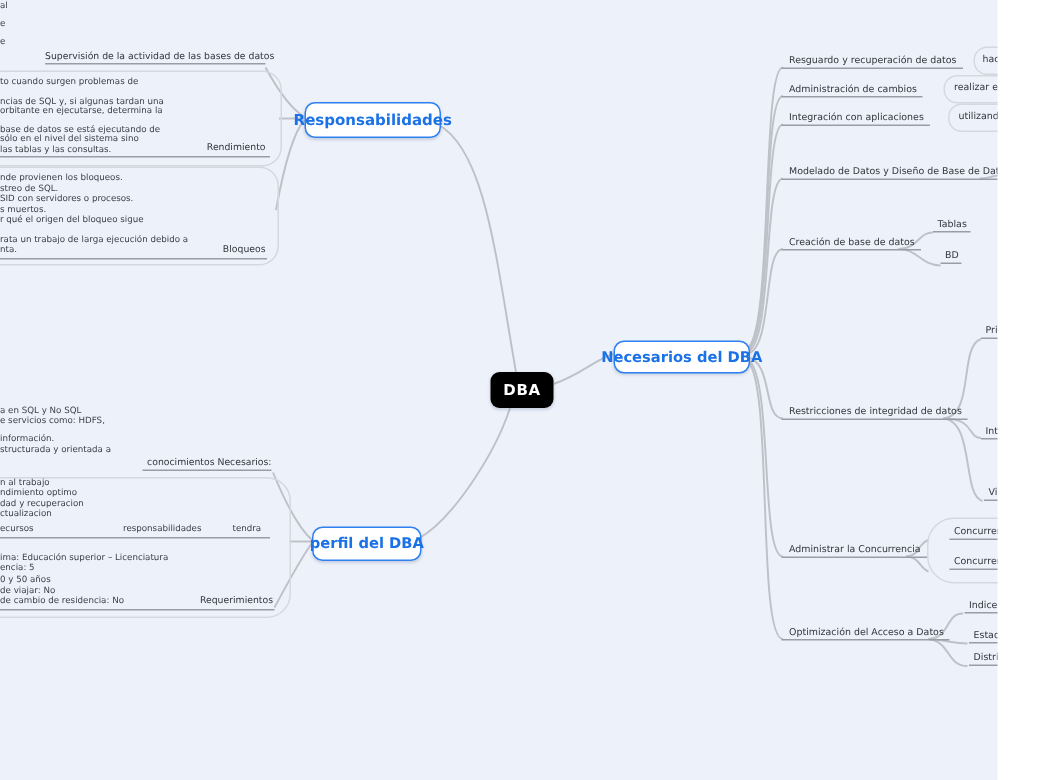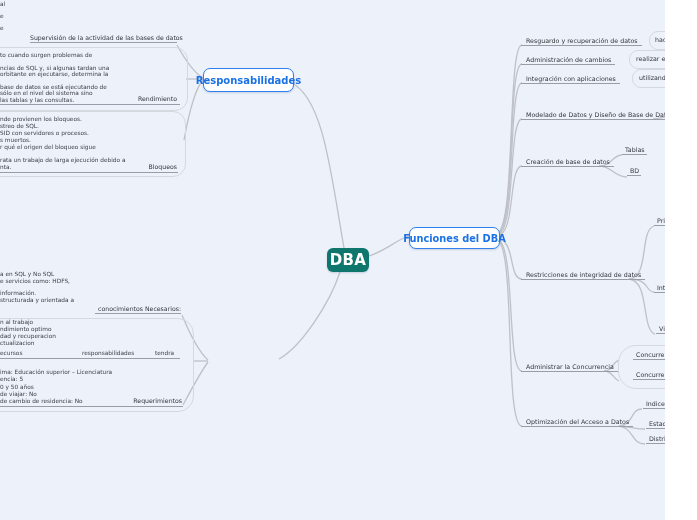--- a/index.html
+++ b/index.html
@@ -2,21 +2,21 @@
 <html><head>
 <meta charset="utf-8">
 <style>
   html,body{margin:0;padding:0;}
   #stage{position:relative;width:665px;height:520px;background:#edf1fa;overflow:hidden;
          font-family:"DejaVu Sans","Liberation Sans",sans-serif;color:#3c3f46;}
   svg.links{position:absolute;left:0;top:0;pointer-events:none;}
   .node{position:absolute;display:flex;align-items:center;justify-content:center;
         background:#fff;border:1.5px solid #2f80f0;border-radius:7px;color:#1b72e6;
         font-weight:bold;font-size:10px;box-shadow:0 1px 2px rgba(110,125,160,.3);white-space:nowrap;}
-  .node.root{background:#0f766e;border:none;color:#fff;font-size:15px;letter-spacing:.4px;border-radius:6px;}
+  .node.root{background:#000000;border:none;color:#fff;font-size:10px;letter-spacing:.4px;border-radius:6px;}
   .blk{position:absolute;font-size:5.8px;line-height:6.6px;white-space:nowrap;}
   .blk div{white-space:nowrap;}
   .lbl{position:absolute;font-size:6.2px;white-space:nowrap;color:#33363c;}
   .ralign{text-align:right;}
   .u{border-bottom:1px solid #989da8;padding:0 2px 1px 3px;}
   .line{position:absolute;height:0;border-top:1px solid #989da8;}
   .bubble{position:absolute;border:1px solid #d6d8e0;border-radius:13px;}
   .branch{position:absolute;font-size:6.3px;white-space:nowrap;color:#33363c;
           border-bottom:1px solid #989da8;padding:1px 4px 1px 5px;line-height:7px;}
   .child{position:absolute;font-size:6.3px;white-space:nowrap;color:#33363c;line-height:7px;}
@@ -131,21 +131,22 @@
     <div>encia: 5</div>
     <div>0 y 50 años</div>
     <div>de viajar: No</div>
     <div>de cambio de residencia: No</div>
   </div>
   <div class="lbl ralign" style="left:100px;top:397px;width:82px;">Requerimientos</div>
   <div class="line" style="left:-60px;top:406px;width:243px;"></div>
 
   <div class="node" style="left:203px;top:68px;width:89px;height:22px;">Responsabilidades</div>
   <div class="node root" style="left:327px;top:248px;width:42px;height:24px;">DBA</div>
-  <div class="node" style="left:409px;top:227px;width:89px;height:20px;font-size:9.8px;">Funciones del DBA</div>
+  <div class="node" style="left:409px;top:227px;width:89px;height:20px;font-size:9.8px;">Necesarios del DBA</div>
+  <div class="node" style="left:208px;top:351px;width:71px;height:21px;font-size:9.8px;">perfil del DBA</div>
 
   <div class="branch" style="left:521px;top:36px;">Resguardo y recuperación de datos</div>
   <div class="child" style="left:655px;top:36px;">hacer copias de</div>
 
   <div class="branch" style="left:521px;top:55px;">Administración de cambios</div>
   <div class="child" style="left:636px;top:55px;">realizar el análisis de im</div>
 
   <div class="branch" style="left:521px;top:74px;">Integración con aplicaciones</div>
   <div class="child" style="left:639px;top:74px;">utilizando Base de dato</div>
 

